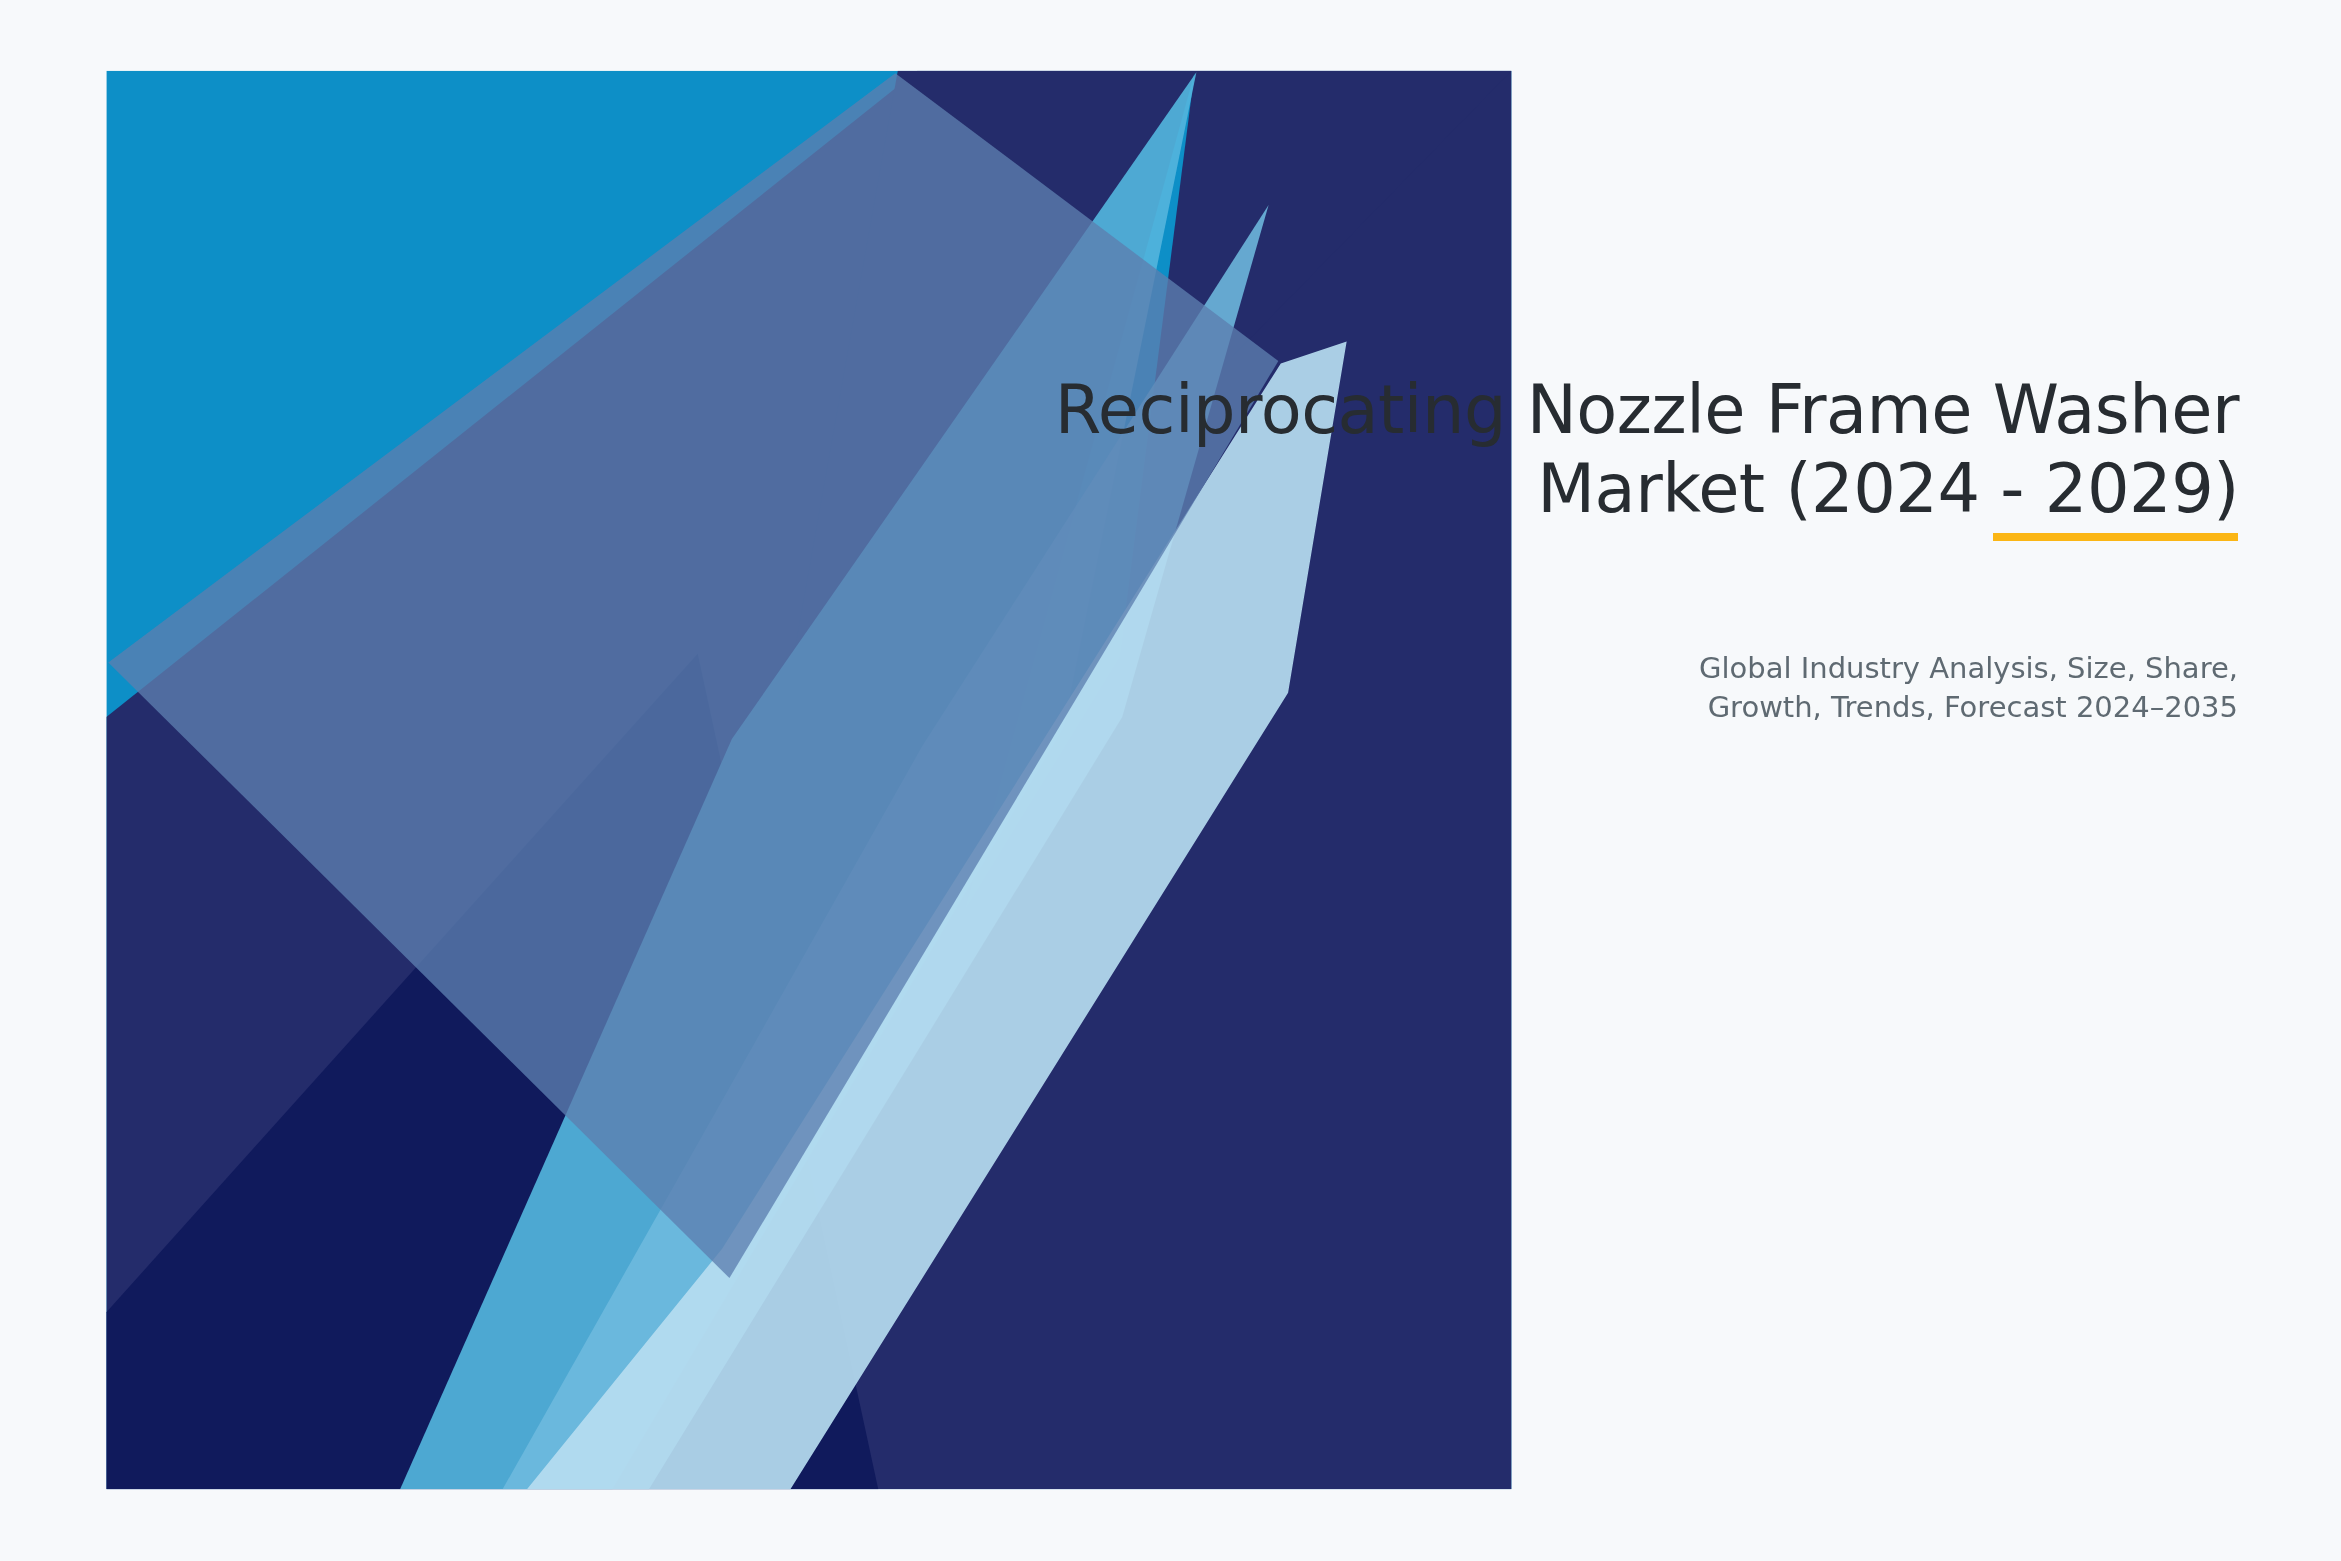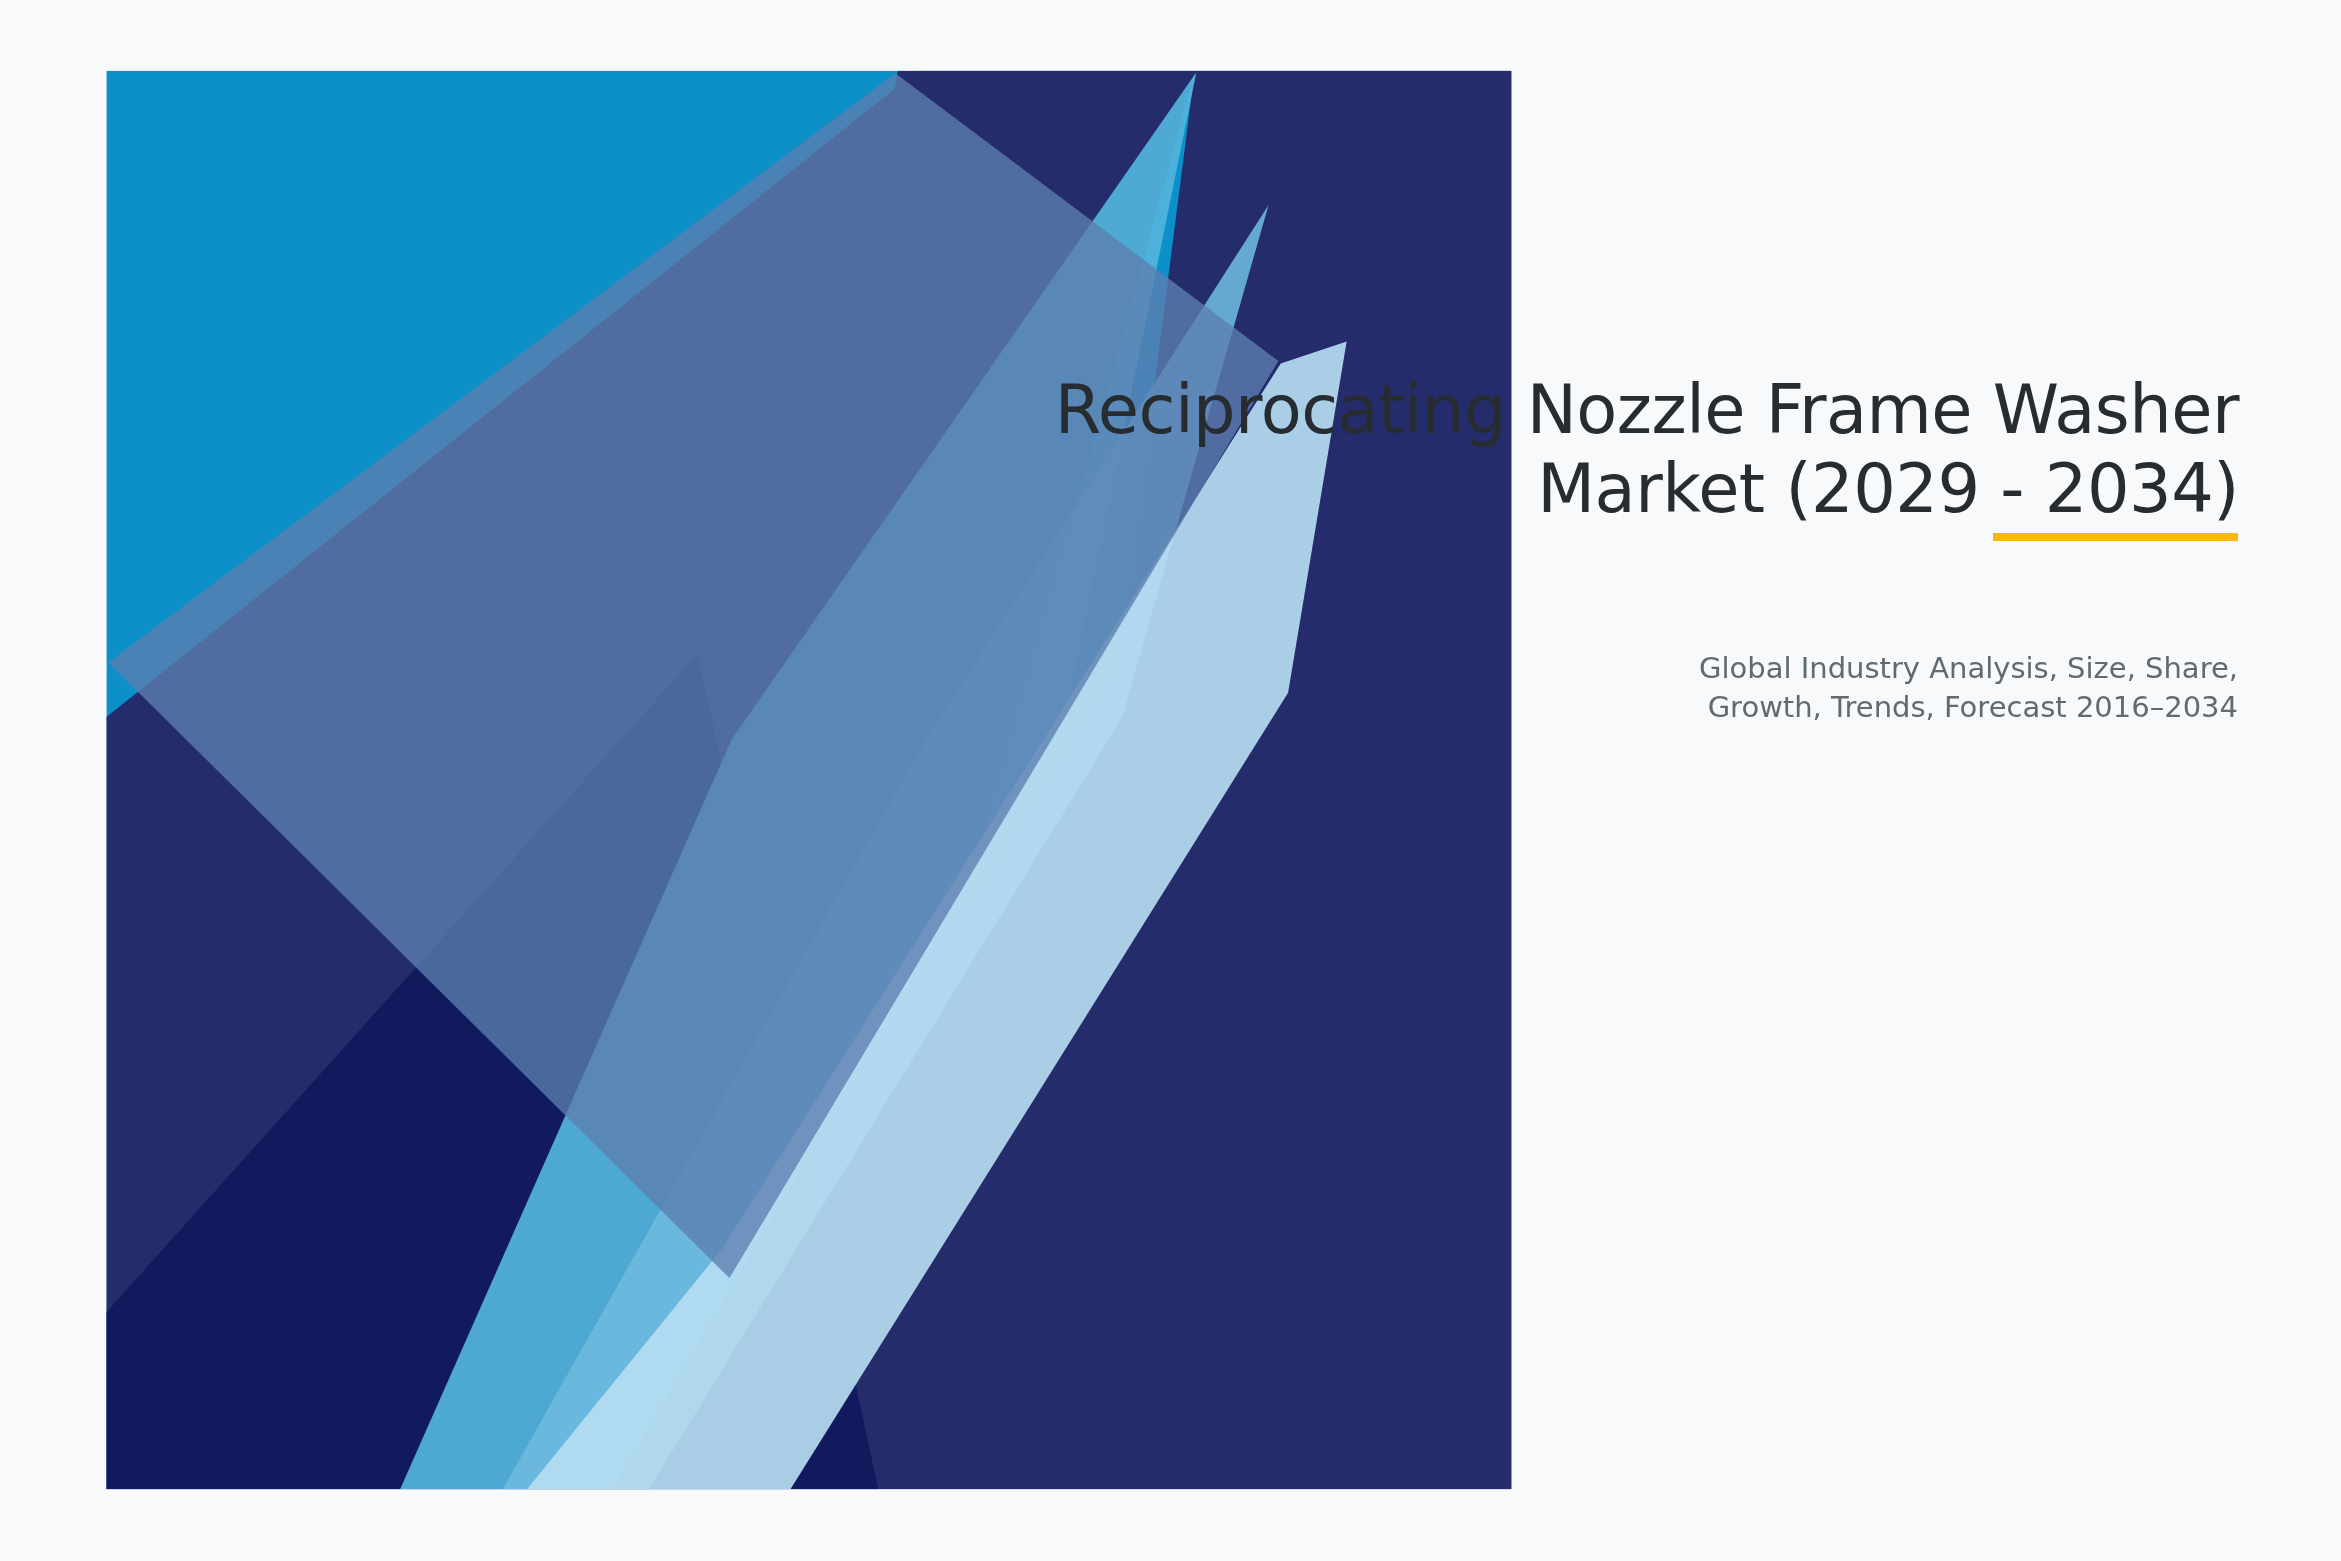--- a/index.html
+++ b/index.html
@@ -111,22 +111,22 @@
 
       <polygon points="2760,700 2625,745 1480,2560 1080,3053 1620,3053 2640,1420" fill="#B6DCF0" opacity="0.92"></polygon>
 
       <polygon points="1835,150 2620,740 1495,2620 222,1358" fill="#5C7FAF" opacity="0.78"></polygon>
 
     </g>
   </svg>
 
   <div id="text-block">
     <h1 id="page-title">Reciprocating Nozzle Frame Washer
-Market (2029 - 2034)</h1>
+Market (2024 - 2029)</h1>
   </div>
 
   <div id="title-accent-underline"></div>
 
   <p id="page-subtitle">Global Industry Analysis, Size, Share,
-Growth, Trends, Forecast 2016–2034</p>
+Growth, Trends, Forecast 2024–2035</p>
 
 </div>
 
 
 </body></html>

